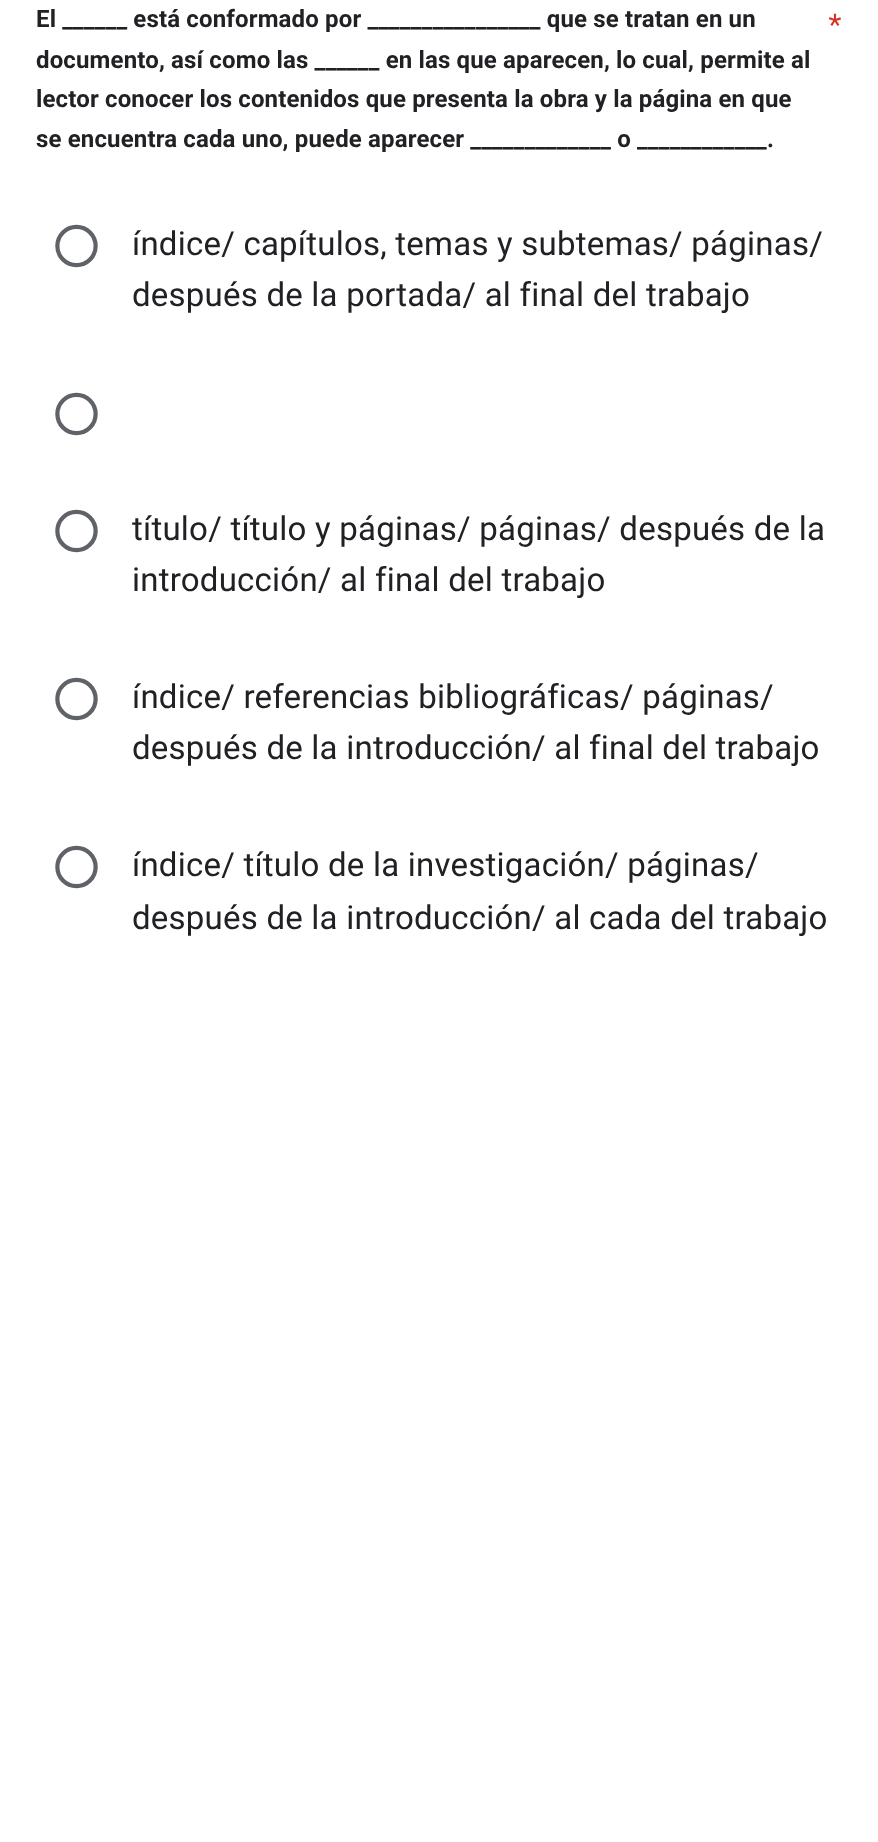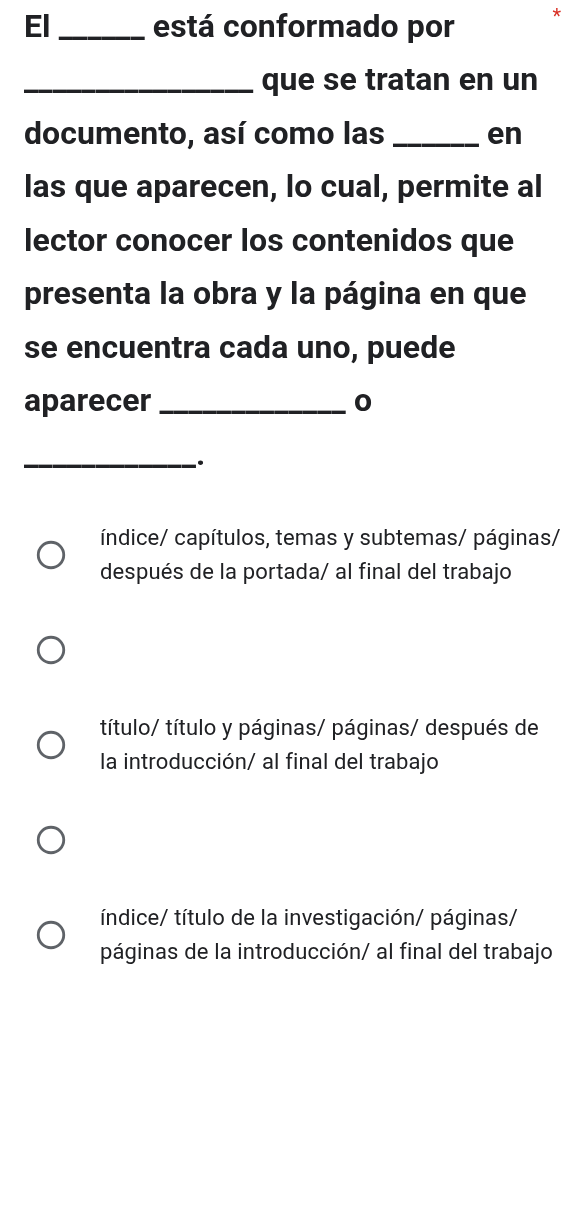--- a/index.html
+++ b/index.html
@@ -16,42 +16,41 @@
     }
     .container {
       padding: 0 24px;
     }
     .question-header {
       display: flex;
       align-items: flex-start;
       gap: 8px;
     }
     .question-text {
-      font-size: 32px;
+      font-size: 16px;
       font-weight: 700;
       color: #202124;
       line-height: 1.67;
       letter-spacing: 0.1px;
       flex: 1;
     }
     .required-star {
       color: #d93025;
       font-size: 20px;
       font-weight: 400;
       line-height: 1.2;
       margin-top: 4px;
     }
     .options {
       margin-top: 40px;
       padding-left: 10px;
     }
     .option-row {
       display: flex;
-      align-items: center;
-      gap: 32px;
+      gap: 20px;
       margin-bottom: 44px;
     }
     .radio-outer {
       width: 34px;
       height: 34px;
       flex-shrink: 0;
       display: flex;
       align-items: center;
       justify-content: center;
     }
@@ -103,25 +102,26 @@
       </span>
       <span class="option-label">título/ título y páginas/ páginas/ después de la introducción/ al final del trabajo</span>
     </div>
 
     <div class="option-row">
       <span class="radio-outer">
         <svg viewBox="0 0 24 24">
             <circle cx="12" cy="12" r="9" fill="none" stroke="#5f6368" stroke-width="2"></circle>
           </svg>
       </span>
+      <span class="option-label">índice/ referencias bibliográficas/ páginas/ después de la introducción/ al final del trabajo</span>
     </div>
 
     <div class="option-row">
       <span class="radio-outer">
         <svg viewBox="0 0 24 24">
             <circle cx="12" cy="12" r="9" fill="none" stroke="#5f6368" stroke-width="2"></circle>
           </svg>
       </span>
-      <span class="option-label">índice/ título de la investigación/ páginas/ páginas de la introducción/ al final del trabajo</span>
+      <span class="option-label">índice/ título de la investigación/ páginas/ después de la introducción/ al cada del trabajo</span>
     </div>
 
   </div>
 </div>
 
 </body></html>

